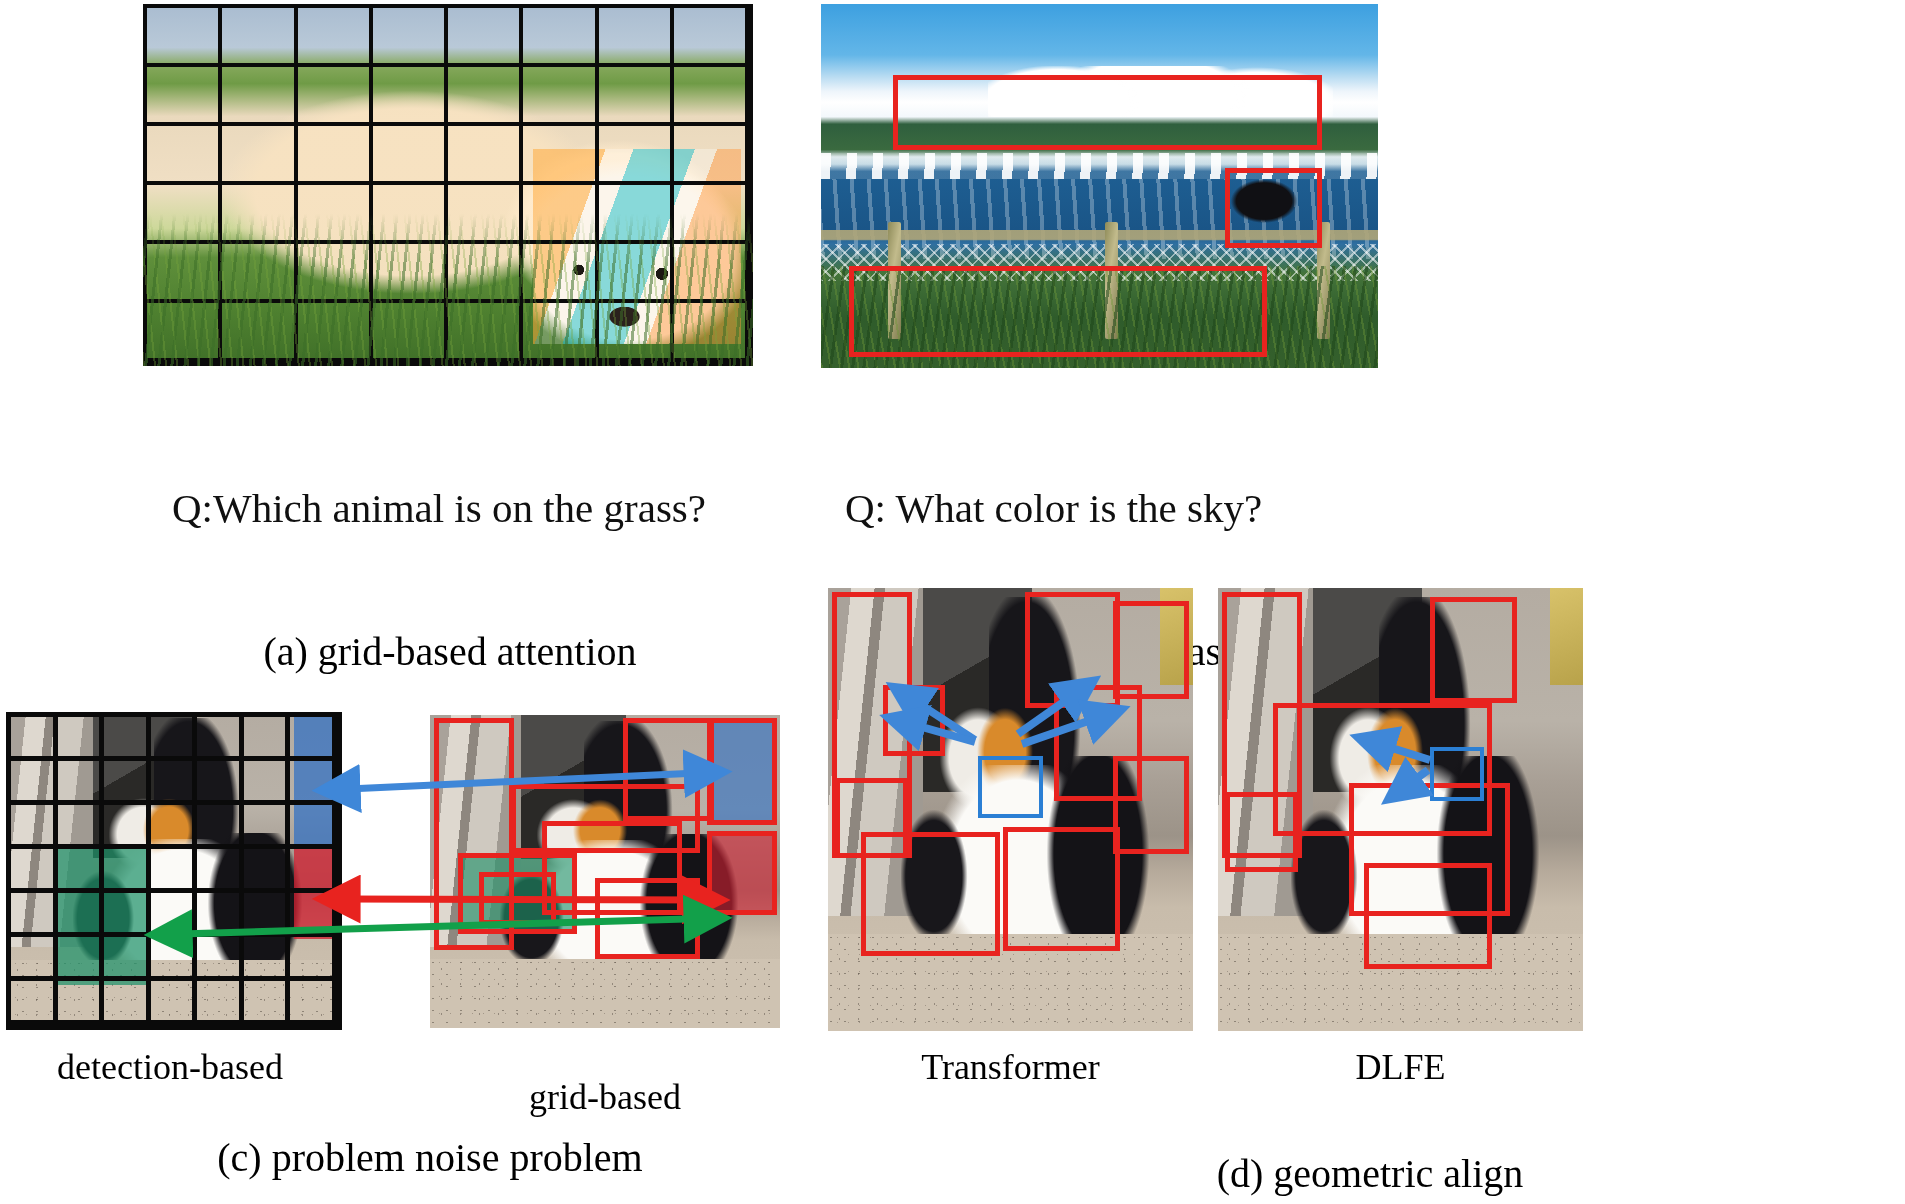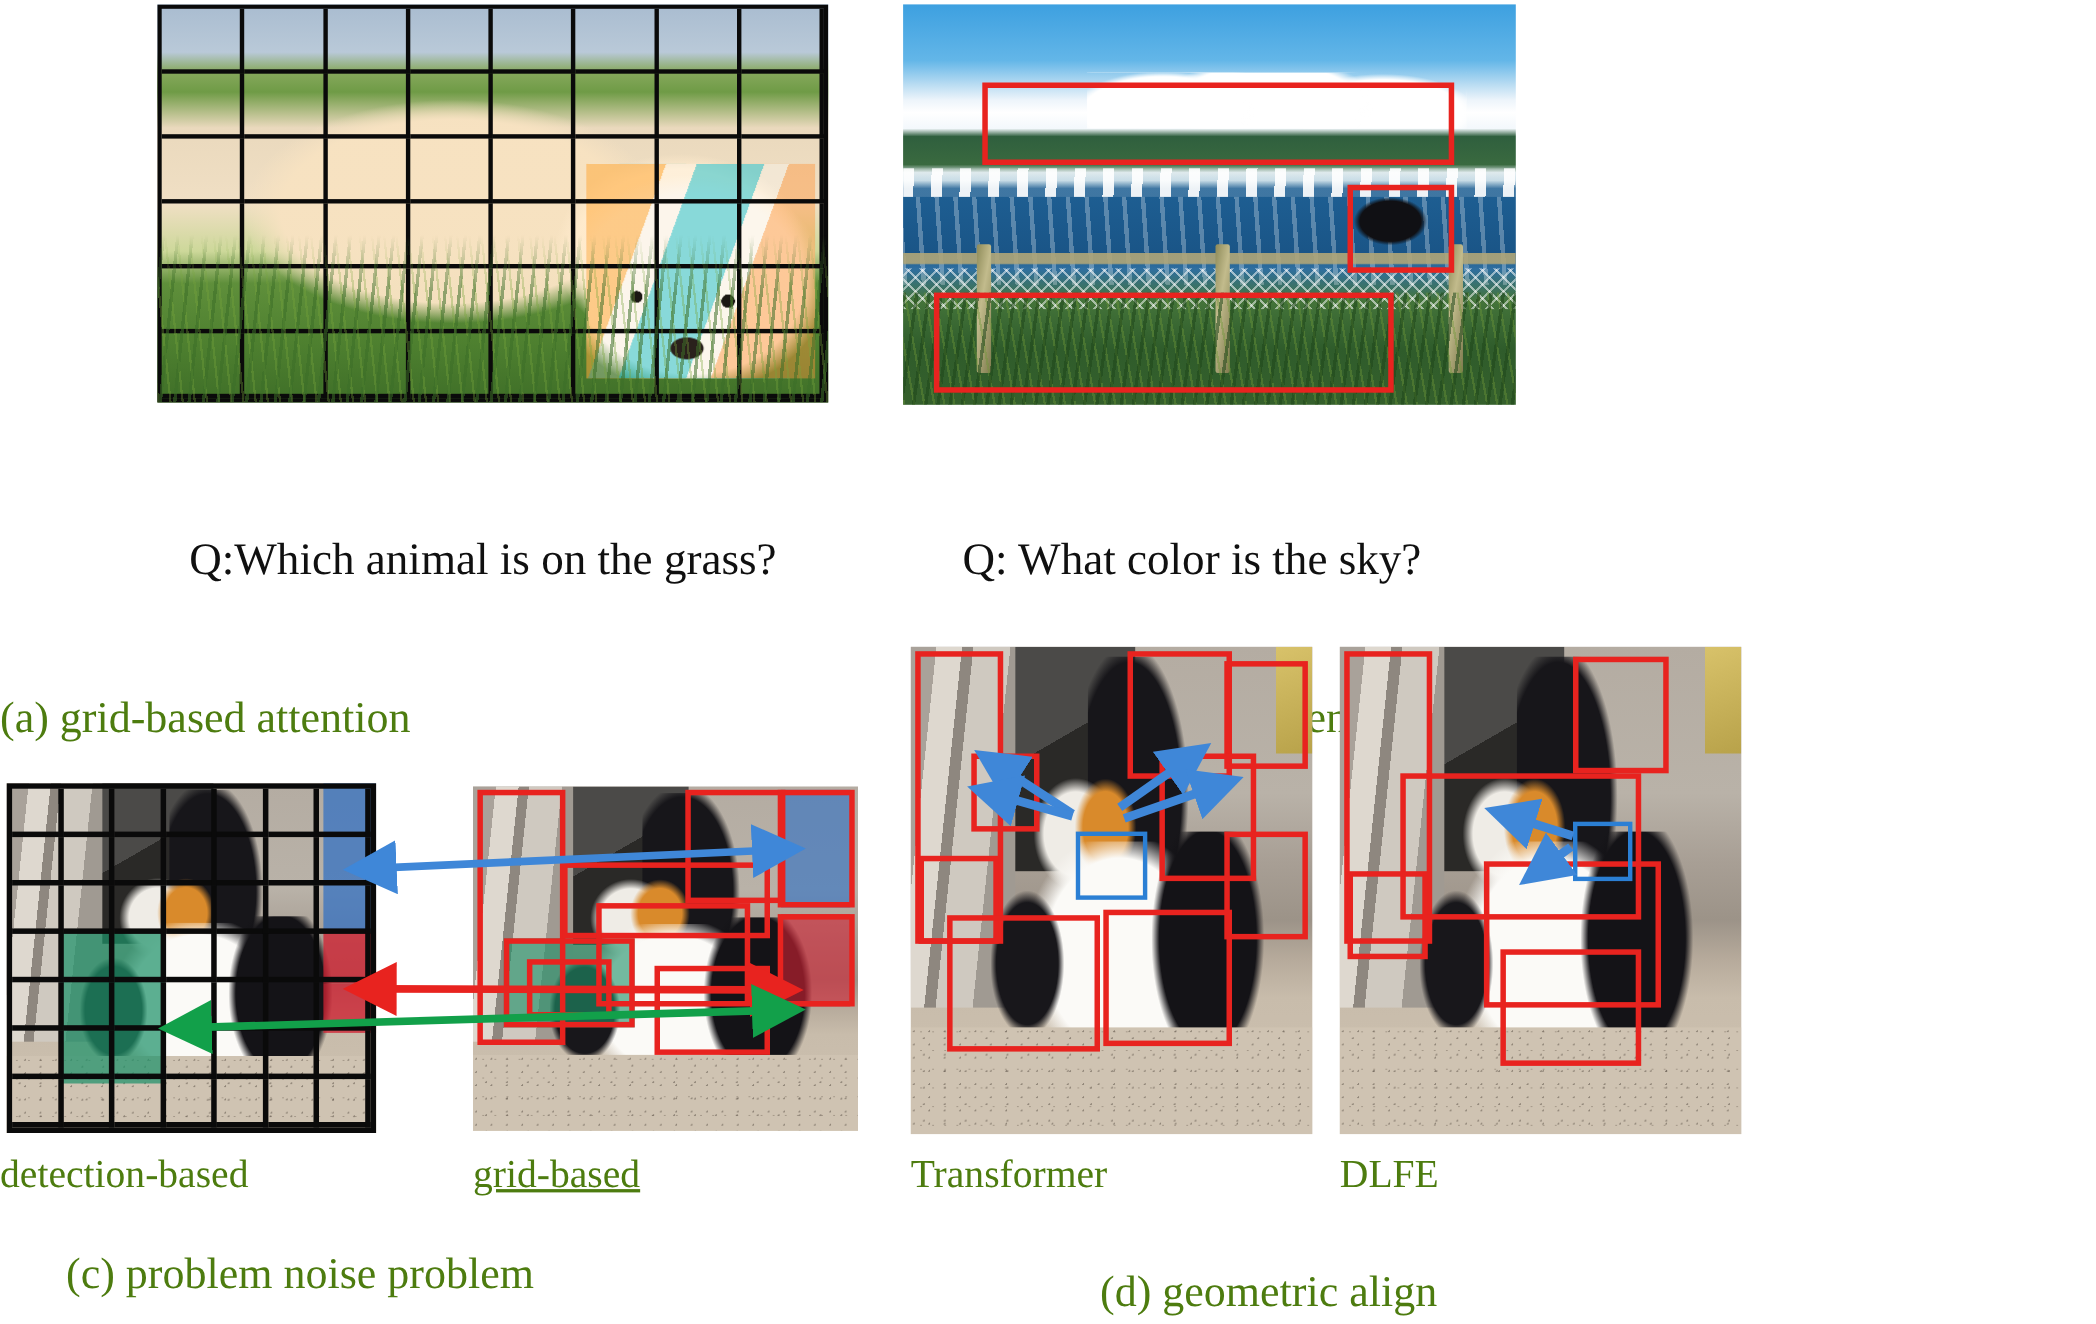--- a/index.html
+++ b/index.html
@@ -2,21 +2,21 @@
 <html><head>
 <meta charset="utf-8">
 <style>
   html,body{margin:0;padding:0;background:#ffffff;}
   body{width:1905px;height:1204px;position:relative;overflow:hidden;
        font-family:"Liberation Serif","DejaVu Serif",serif;color:#111;}
   .fig{position:absolute;inset:0;}
 
   
   .panel{position:absolute;}
-  .cap{position:absolute;white-space:nowrap;color:#4d7c0f;}
+  .cap{position:absolute;text-align:center;white-space:nowrap;color:#000000;}
   .qa{position:absolute;white-space:nowrap;color:#101010;font-size:41px;line-height:1.30;}
   .sub{font-size:40px;}
   .mini{font-size:36px;}
 
   
   .ph{position:absolute;overflow:hidden;background-repeat:no-repeat;background-size:100% 100%;}
 
   
   .dog{
     background-image:
@@ -203,21 +203,21 @@
     <div class="post" style="left:89%;"></div>
     <div class="grass"></div>
     <div style="position:absolute;left:73%;top:47%;width:13%;height:16%;
                 background:radial-gradient(ellipse 55% 45% at 50% 45%, #101014 0 70%, rgba(16,16,20,0) 84%);"></div>
 
     <div class="rbox" style="left:13%;top:19.5%;width:77%;height:20.5%;"></div>
     <div class="rbox" style="left:72.5%;top:45%;width:17.5%;height:22%;"></div>
     <div class="rbox" style="left:5%;top:72%;width:75%;height:25%;"></div>
   </div>
 
-  <div class="qa" style="left:875px;top:482px;">
+  <div class="qa" style="left:845px;top:482px;">
     <div>Q: What color is the sky?</div>
   </div>
 
   <div class="cap sub" style="left:830px;top:628px;width:700px;">(b) detection-based attention</div>
 
   <div class="panel ph cat" style="left:6px;top:712px;width:336px;height:318px;">
     <div class="drape"></div>
     <div class="dark1"></div>
     <div class="boot"></div>
     <div class="head"></div>
@@ -341,21 +341,21 @@
     </defs>
 
     <line x1="348" y1="789" x2="720" y2="772" stroke="#3f87d8" stroke-width="7" marker-start="url(#mb)" marker-end="url(#mbr)"></line>
 
     <line x1="348" y1="899" x2="718" y2="900" stroke="#e8231f" stroke-width="7" marker-start="url(#mr)" marker-end="url(#mrr)"></line>
 
     <line x1="180" y1="934" x2="720" y2="918" stroke="#12a04a" stroke-width="7" marker-start="url(#mg)" marker-end="url(#mgr)"></line>
   </svg>
 
   <div class="cap mini" style="left:0px;top:1046px;width:340px;">detection-based</div>
-  <div class="cap mini" style="left:430px;top:1046px;width:350px;text-decoration:underline;">grid-based</div>
+  <div class="cap mini" style="left:430px;top:1076px;width:350px;">grid-based</div>
   <div class="cap sub" style="left:60px;top:1134px;width:740px;">(c) problem noise problem</div>
 
   <div class="panel ph cat" style="left:828px;top:588px;width:365px;height:443px;">
     <div class="drape"></div>
     <div class="dark1"></div>
     <div class="yellow"></div>
     <div class="boot"></div>
     <div class="head"></div>
     <div class="ginger"></div>
     <div class="body"></div>

